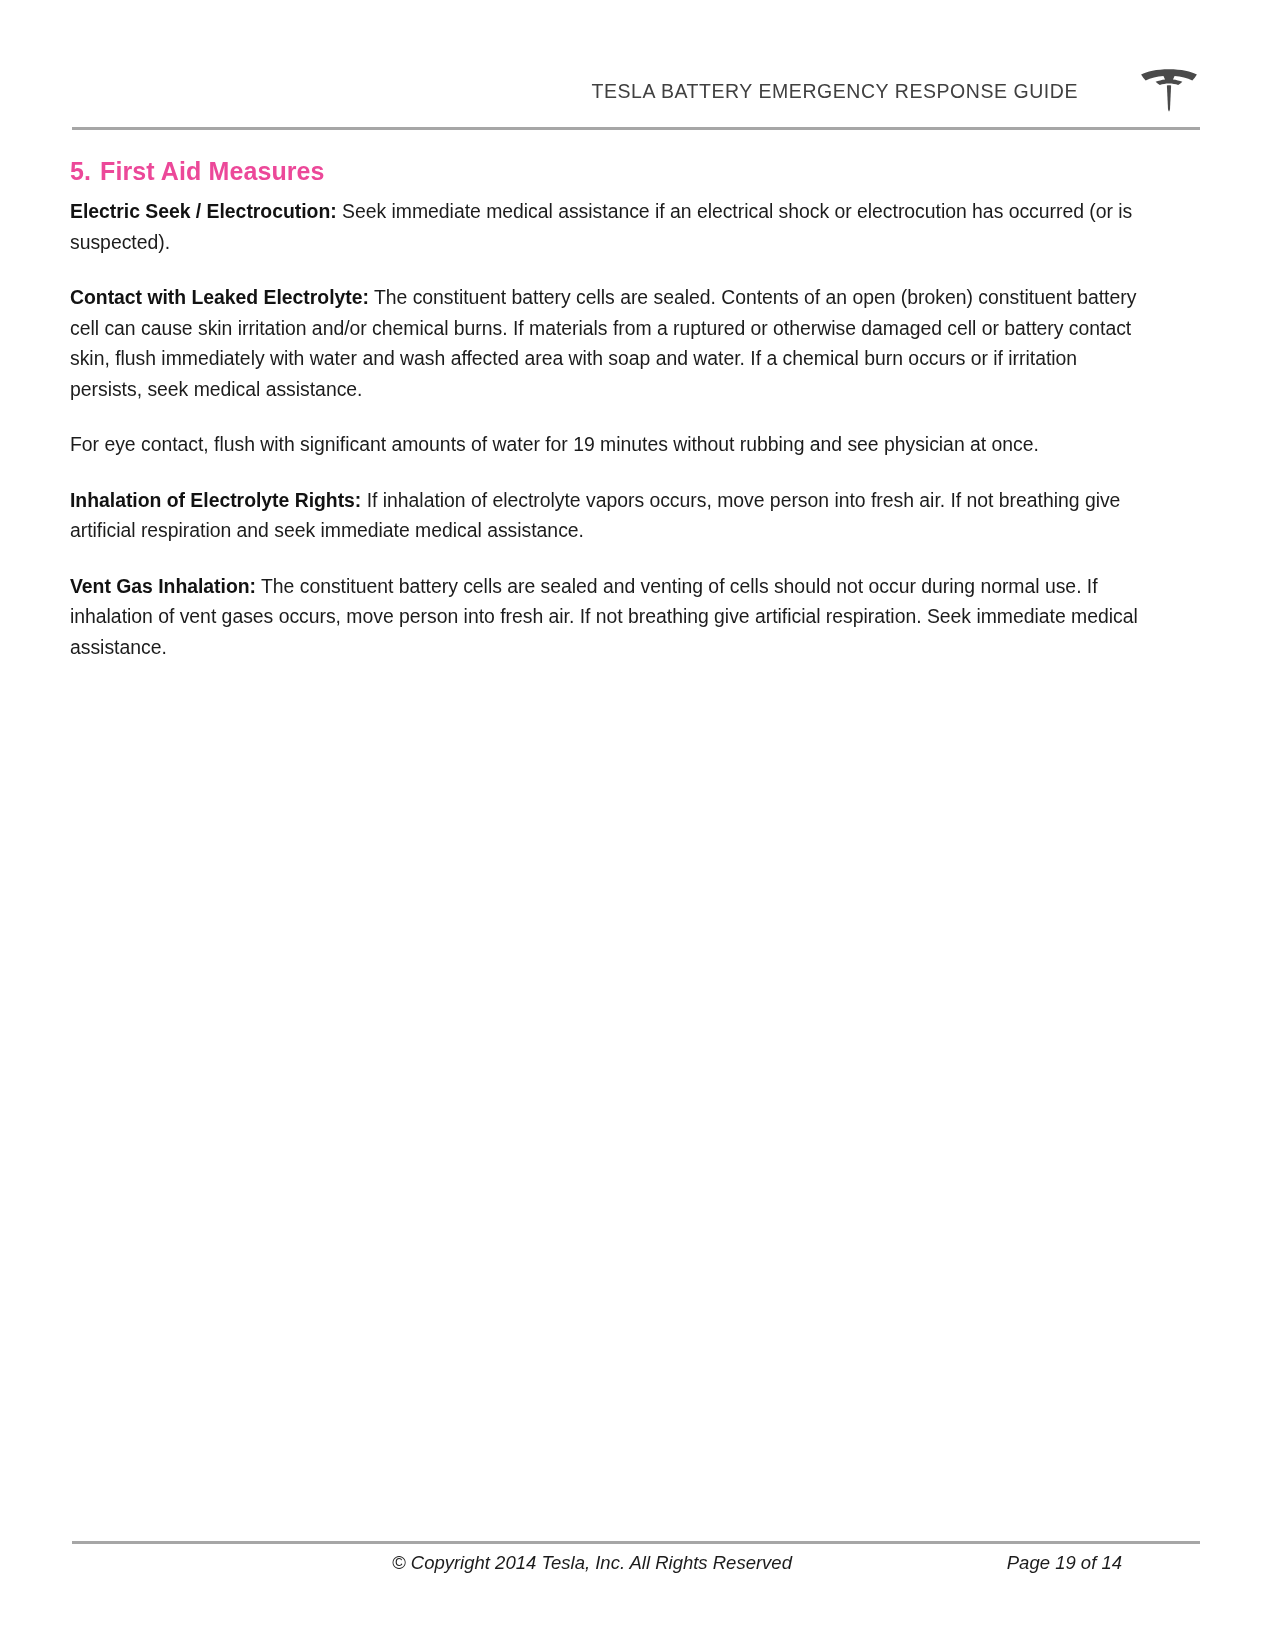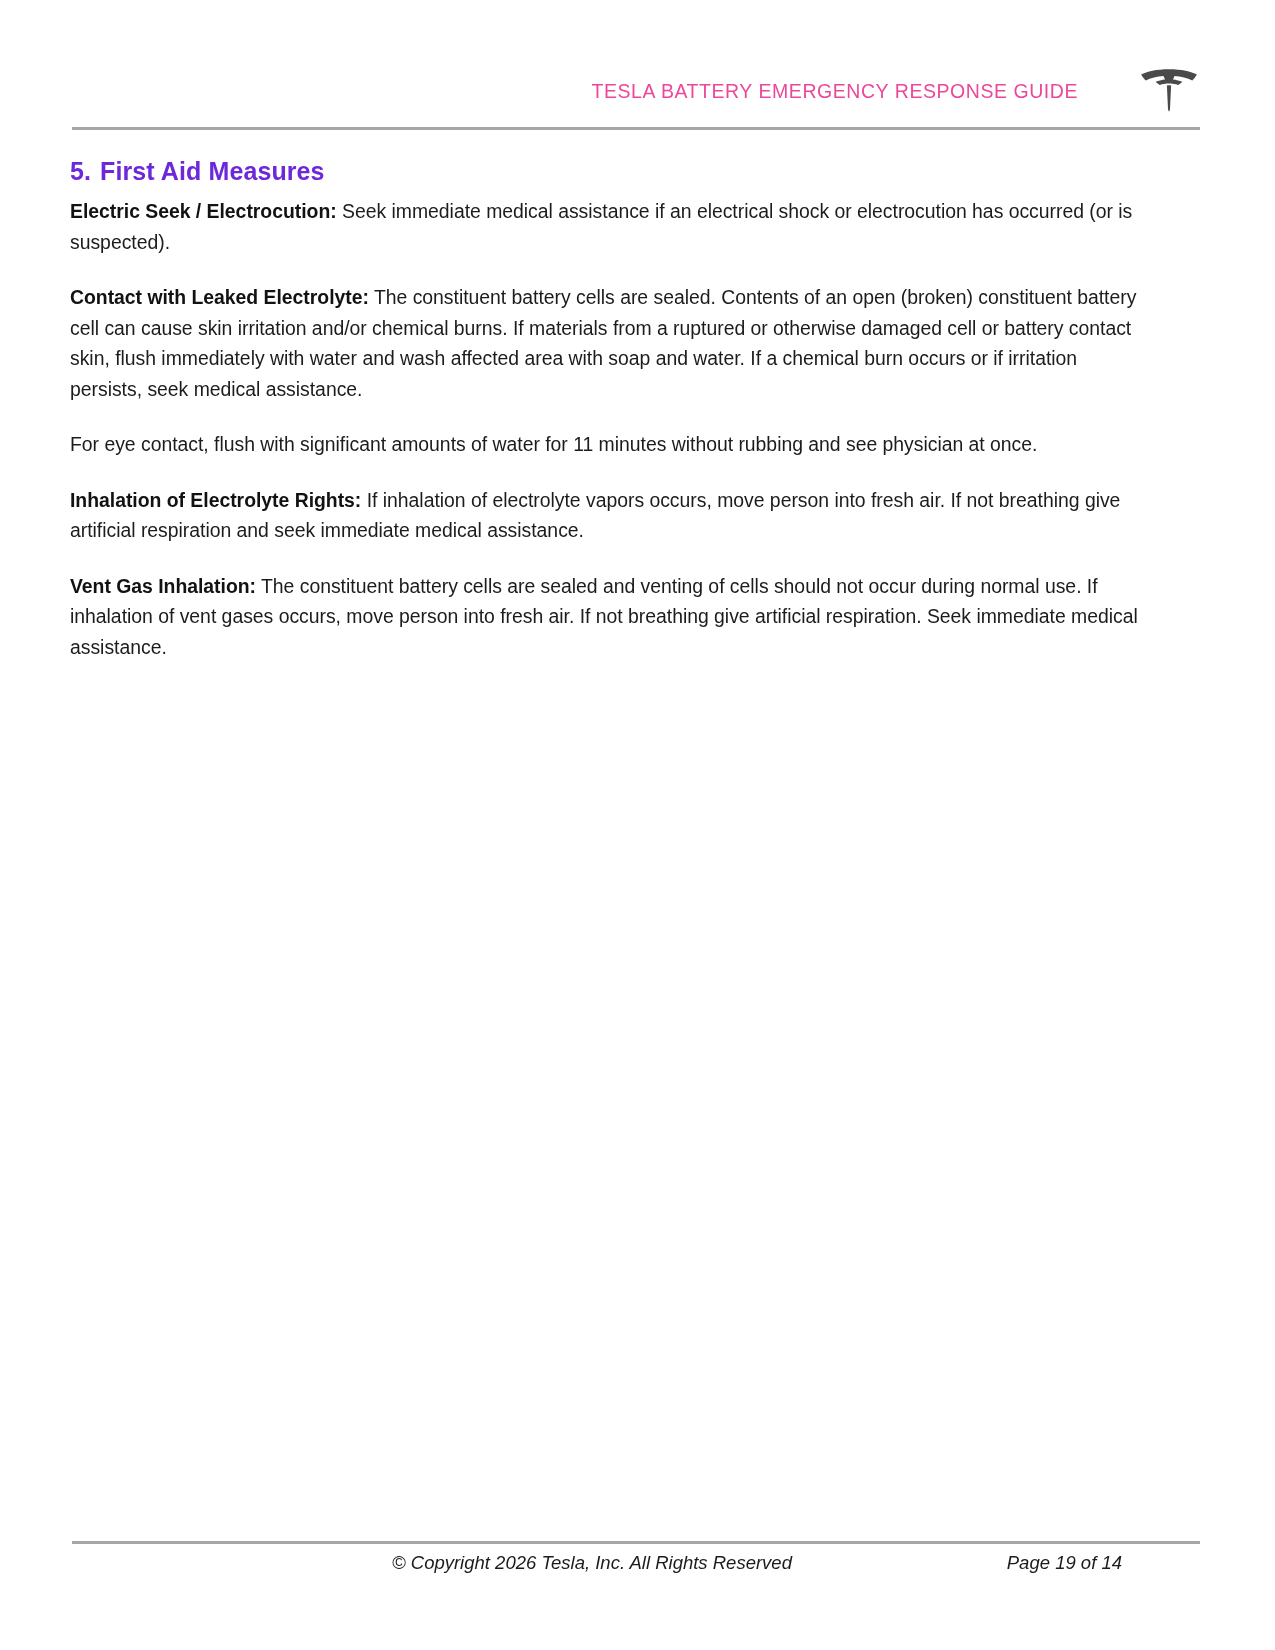--- a/index.html
+++ b/index.html
@@ -30,21 +30,21 @@
     right: 75px;
     top: 58px;
     height: 62px;
   }
   .header-title {
     position: absolute;
     right: 122px;
     top: 22px;
     font-size: 19.5px;
     letter-spacing: 0.55px;
-    color: #ec4899;
+    color: #404040;
     white-space: nowrap;
     font-weight: 400;
   }
   .tesla-logo {
     position: absolute;
     right: 0px;
     top: 0px;
     width: 62px;
     height: 62px;
   }
@@ -64,21 +64,21 @@
     position: absolute;
     left: 70px;
     top: 156px;
     width: 1068px;
   }
 
   h1.section-title {
     margin: 0 0 10px 0;
     font-size: 25px;
     font-weight: bold;
-    color: #6d28d9;
+    color: #ec4899;
     letter-spacing: 0.1px;
     line-height: 1.2;
   }
   h1.section-title .num { margin-right: 9px; }
 
   p.body-para {
     margin: 0 0 25px 0;
     font-size: 19.4px;
     line-height: 30.5px;
     color: #1c1c1c;
@@ -166,33 +166,33 @@
 
     <p class="body-para">
       <span class="lead">Electric Seek / Electrocution:</span><span> Seek immediate medical assistance if an electrical shock or electrocution has occurred (or is suspected).</span>
     </p>
 
     <p class="body-para">
       <span class="lead">Contact with Leaked Electrolyte:</span><span> The constituent battery cells are sealed. Contents of an open (broken) constituent battery cell can cause skin irritation and/or chemical burns. If materials from a ruptured or otherwise damaged cell or battery contact skin, flush immediately with water and wash affected area with soap and water. If a chemical burn occurs or if irritation persists, seek medical assistance.</span>
     </p>
 
     <p class="body-para">
-      <span>For eye contact, flush with significant amounts of water for 11 minutes without rubbing and see physician at once.</span>
+      <span>For eye contact, flush with significant amounts of water for 19 minutes without rubbing and see physician at once.</span>
     </p>
 
     <p class="body-para">
       <span class="lead">Inhalation of Electrolyte Rights:</span><span> If inhalation of electrolyte vapors occurs, move person into fresh air. If not breathing give artificial respiration and seek immediate medical assistance.</span>
     </p>
 
     <p class="body-para">
       <span class="lead">Vent Gas Inhalation:</span><span> The constituent battery cells are sealed and venting of cells should not occur during normal use. If inhalation of vent gases occurs, move person into fresh air. If not breathing give artificial respiration. Seek immediate medical assistance.</span>
     </p>
 
   </div>
 
   <div class="footer-rule"></div>
 
   <div class="page-footer">
-    <div class="footer-copyright">© Copyright 2026 Tesla, Inc. All Rights Reserved</div>
+    <div class="footer-copyright">© Copyright 2014 Tesla, Inc. All Rights Reserved</div>
     <div class="footer-pagenum">Page 19 of 14</div>
   </div>
 
 </div>
 
 </body></html>

